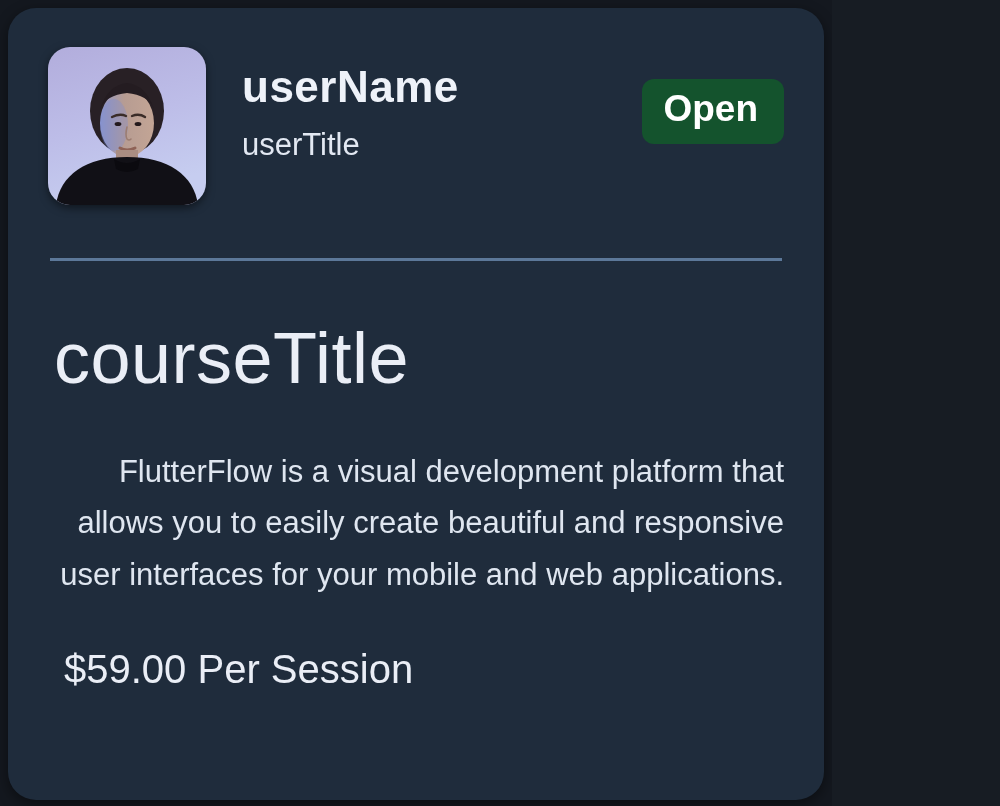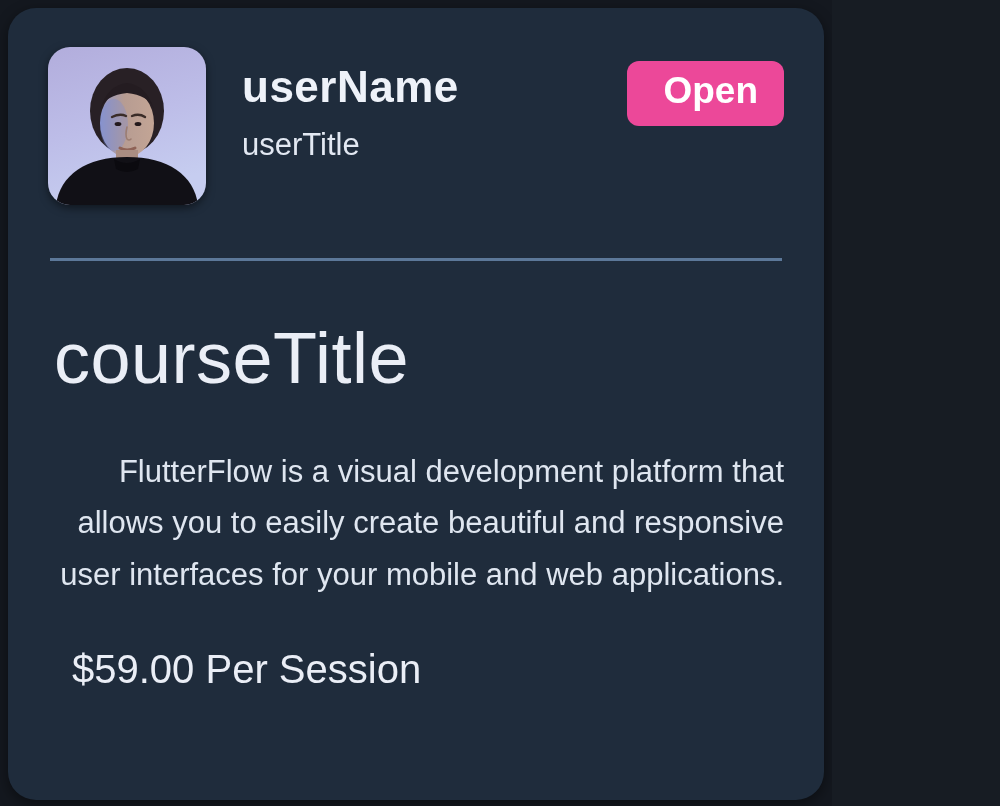--- a/index.html
+++ b/index.html
@@ -58,29 +58,29 @@
     line-height: 1.2;
   }
   .user-title {
     font-size: 31px;
     font-weight: 400;
     color: #e2e8f2;
     line-height: 1.2;
   }
   .open-btn {
     flex: 0 0 auto;
-    margin-top: 14px;
-    background: #ec4899;
+    margin-top: 32px;
+    background: #14532d;
     color: #ffffff;
     border: none;
     border-radius: 12px;
     font-family: "Liberation Sans", sans-serif;
     font-size: 37px;
     font-weight: 600;
-    padding: 9px 26px 13px 36px;
+    padding: 9px 26px 13px 21px;
     line-height: 1.15;
     cursor: pointer;
   }
   .divider {
     height: 3px;
     background: #5c7899;
     border: none;
     margin: 53px 2px 0 2px;
   }
   .course-title {
@@ -94,21 +94,21 @@
   .course-desc {
     margin: 46px 0 0 6px;
     max-width: 888px;
     font-size: 31px;
     font-weight: 400;
     color: #dfe6f0;
     line-height: 1.66;
     text-align: right;
   }
   .course-price {
-    margin: 45px 0 0 24px;
+    margin: 45px 0 0 16px;
     font-size: 40px;
     font-weight: 500;
     color: #eaeef6;
     line-height: 1.2;
   }
 </style>
 </head>
 <body>
 
 <div class="stage">

